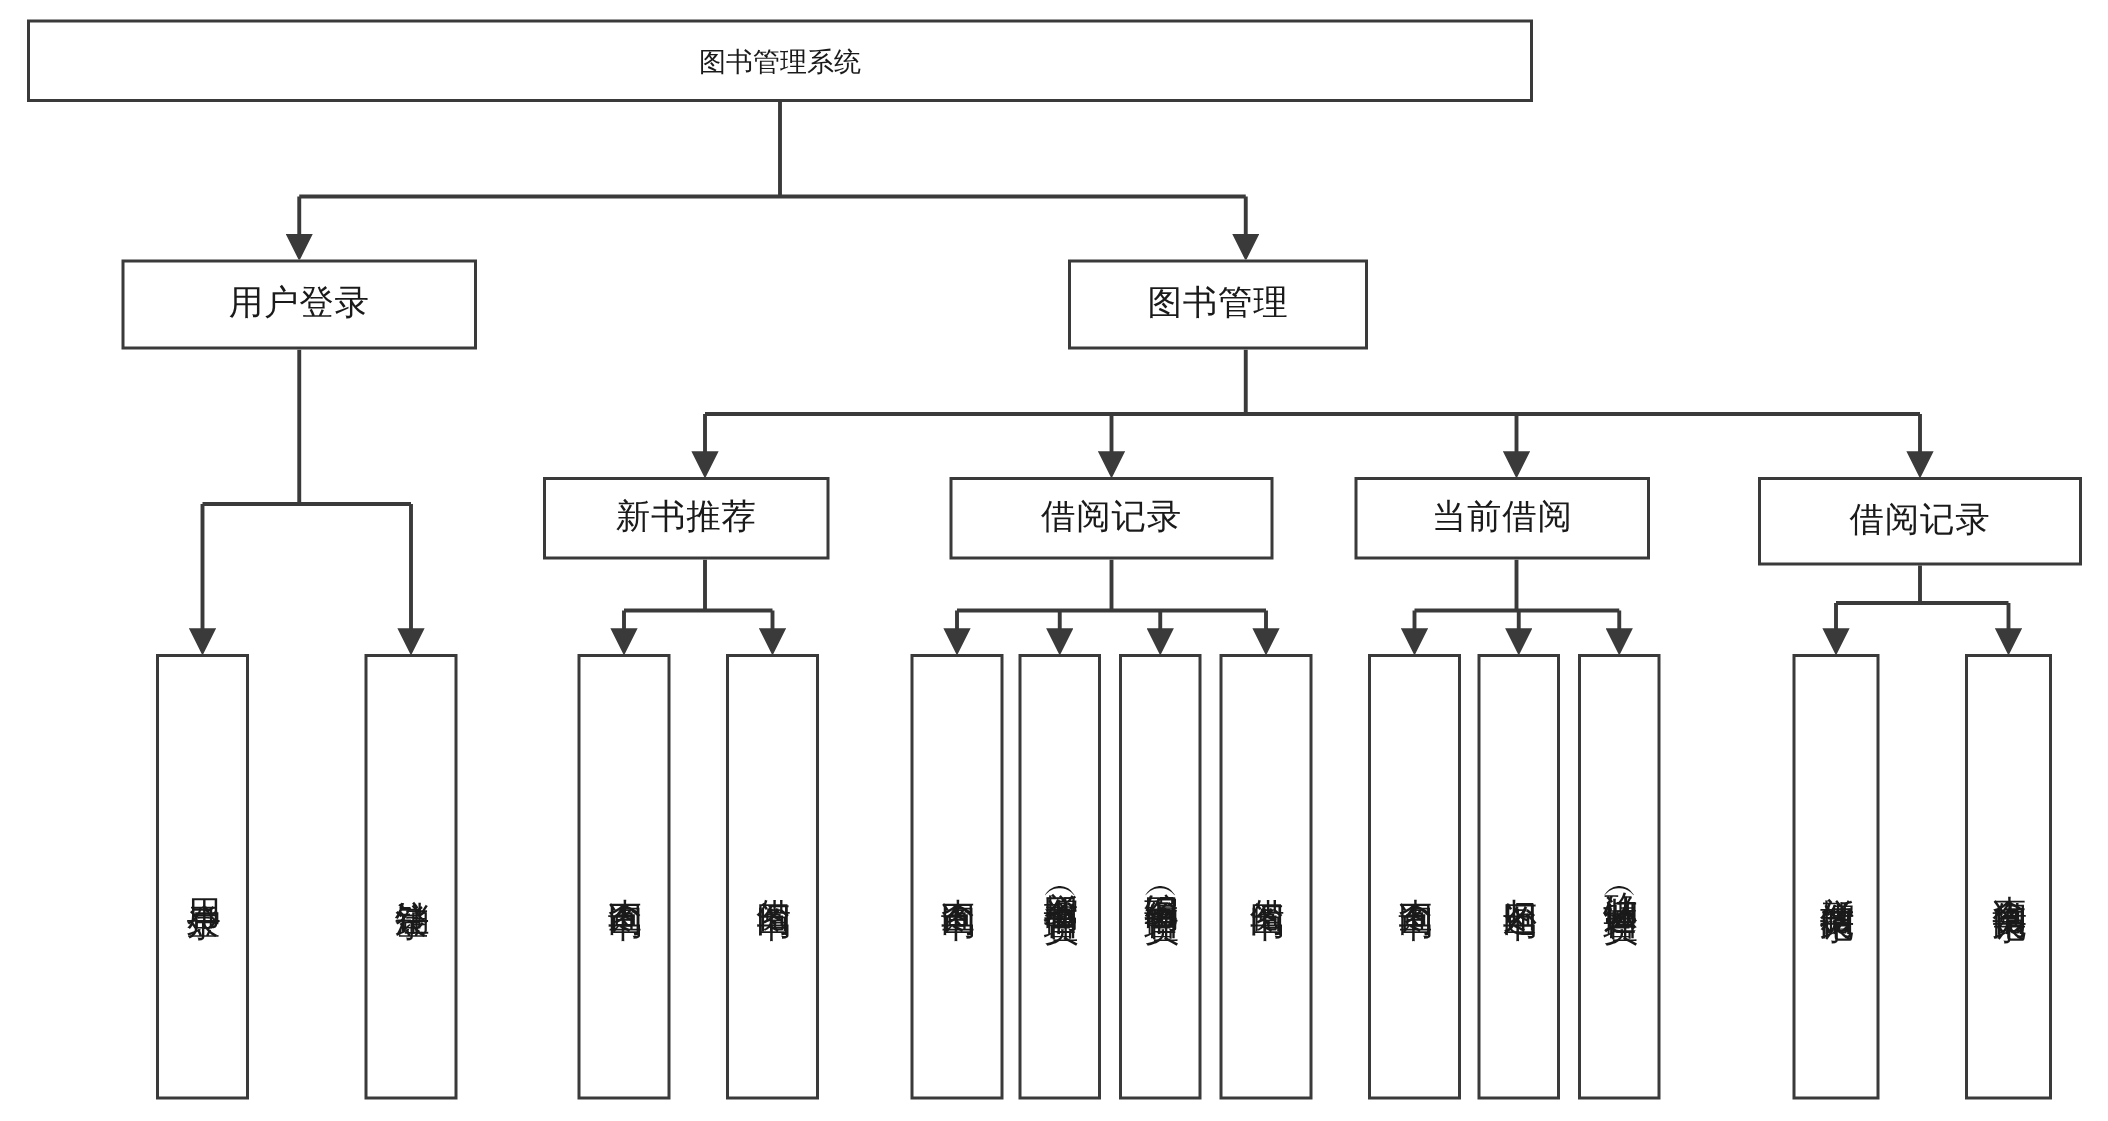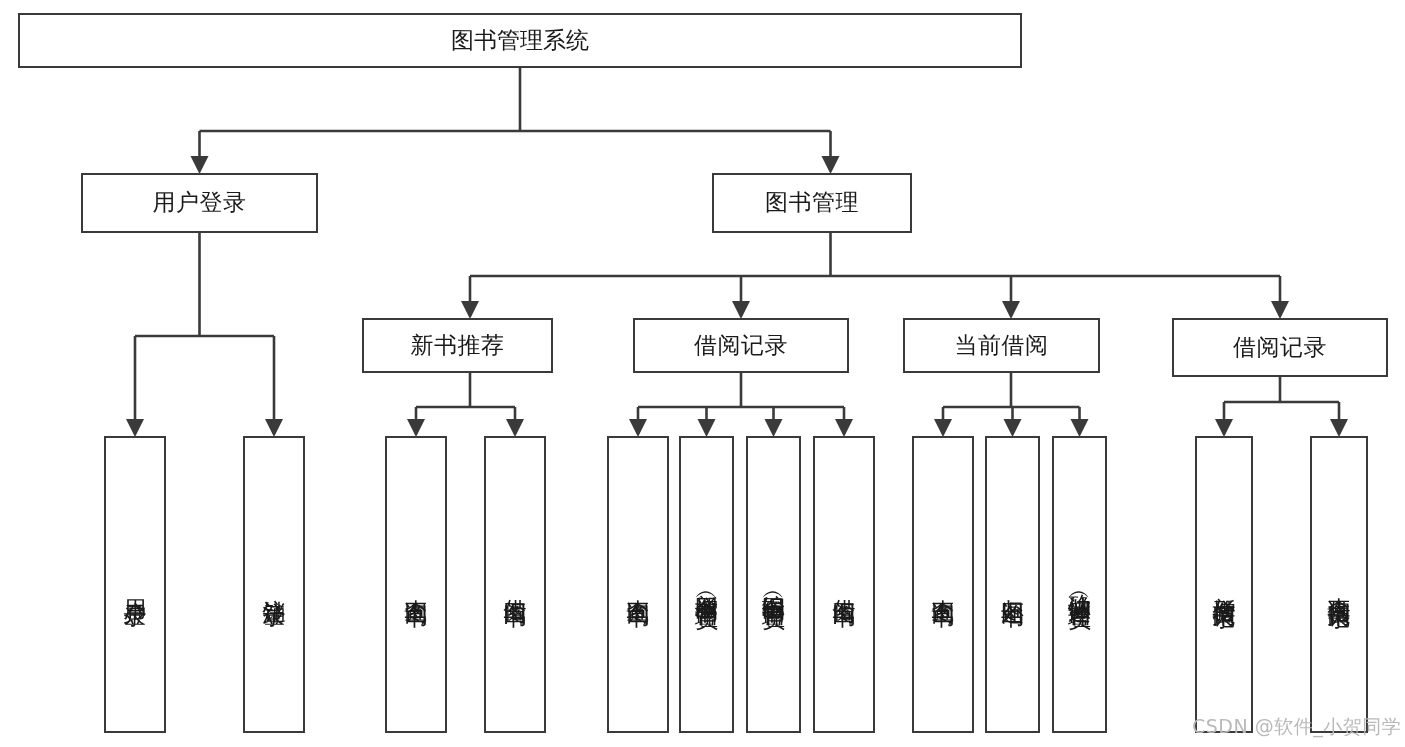--- a/index.html
+++ b/index.html
@@ -33,21 +33,21 @@
     align-items: center;
     justify-content: center;
     color: #1a1a1a;
   }
   .node.horiz {
     font-size: 23px;
     letter-spacing: 0.5px;
     line-height: 1.2;
   }
   .node.root {
-    font-size: 23px;
+    font-size: 18px;
   }
   .node.leaf {
     font-size: 23px;
     letter-spacing: 2px;
     line-height: 1.25;
   }
   .vtext {
     writing-mode: vertical-rl;
     text-orientation: upright;
     white-space: nowrap;
@@ -165,14 +165,13 @@
         <span class="vtext">确认归还（管理员）</span>
       </div>
       <div class="node leaf" style="left: 1195px; top: 436px; width: 58px; height: 297px;">
         <span class="vtext">新增借阅记录</span>
       </div>
       <div class="node leaf" style="left: 1310px; top: 436px; width: 58px; height: 297px;">
         <span class="vtext">查询借阅记录</span>
       </div>
     </div>
 
-  <div class="watermark" style="left: 1192px; top: 714px;">CSDN @软件_小贺同学</div>
 </div>
 
 </body></html>

